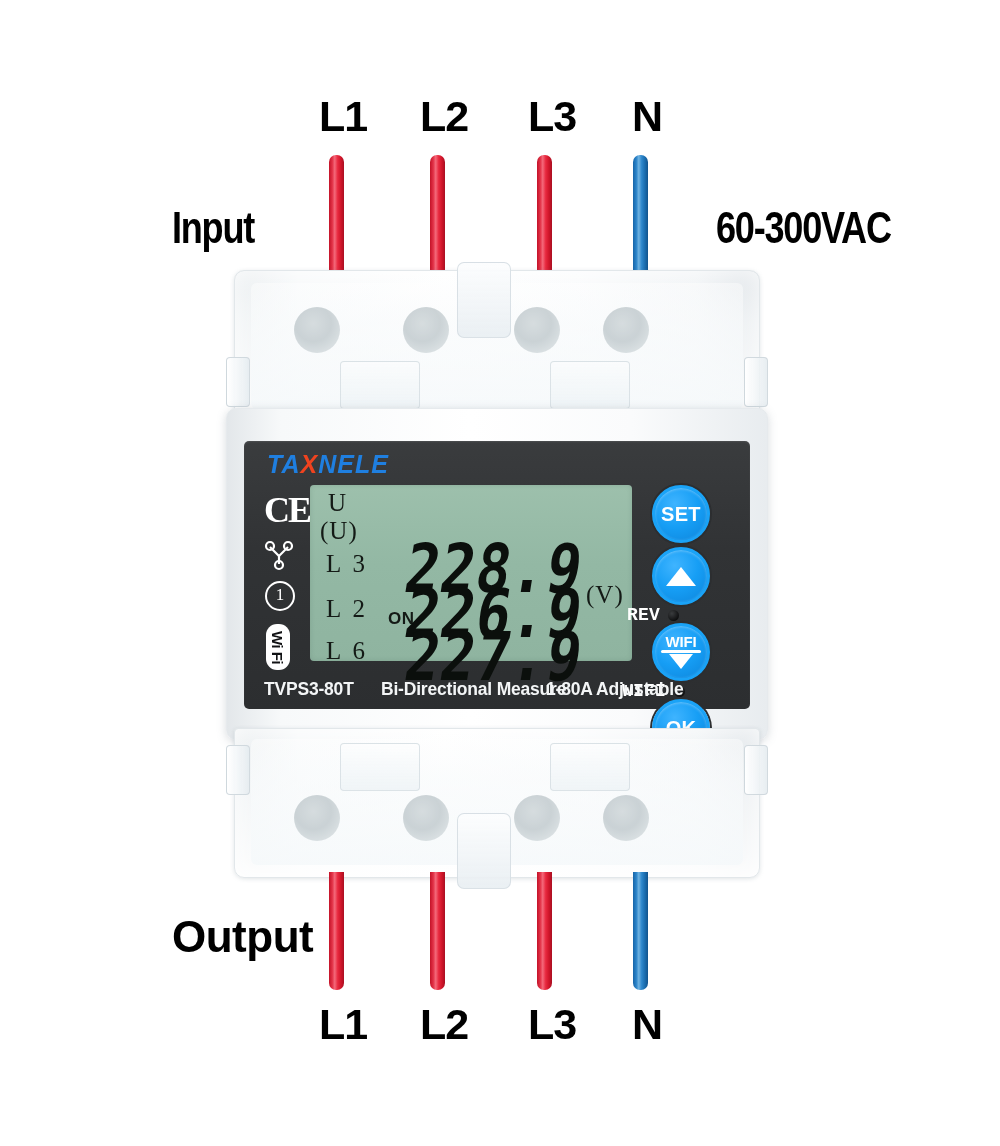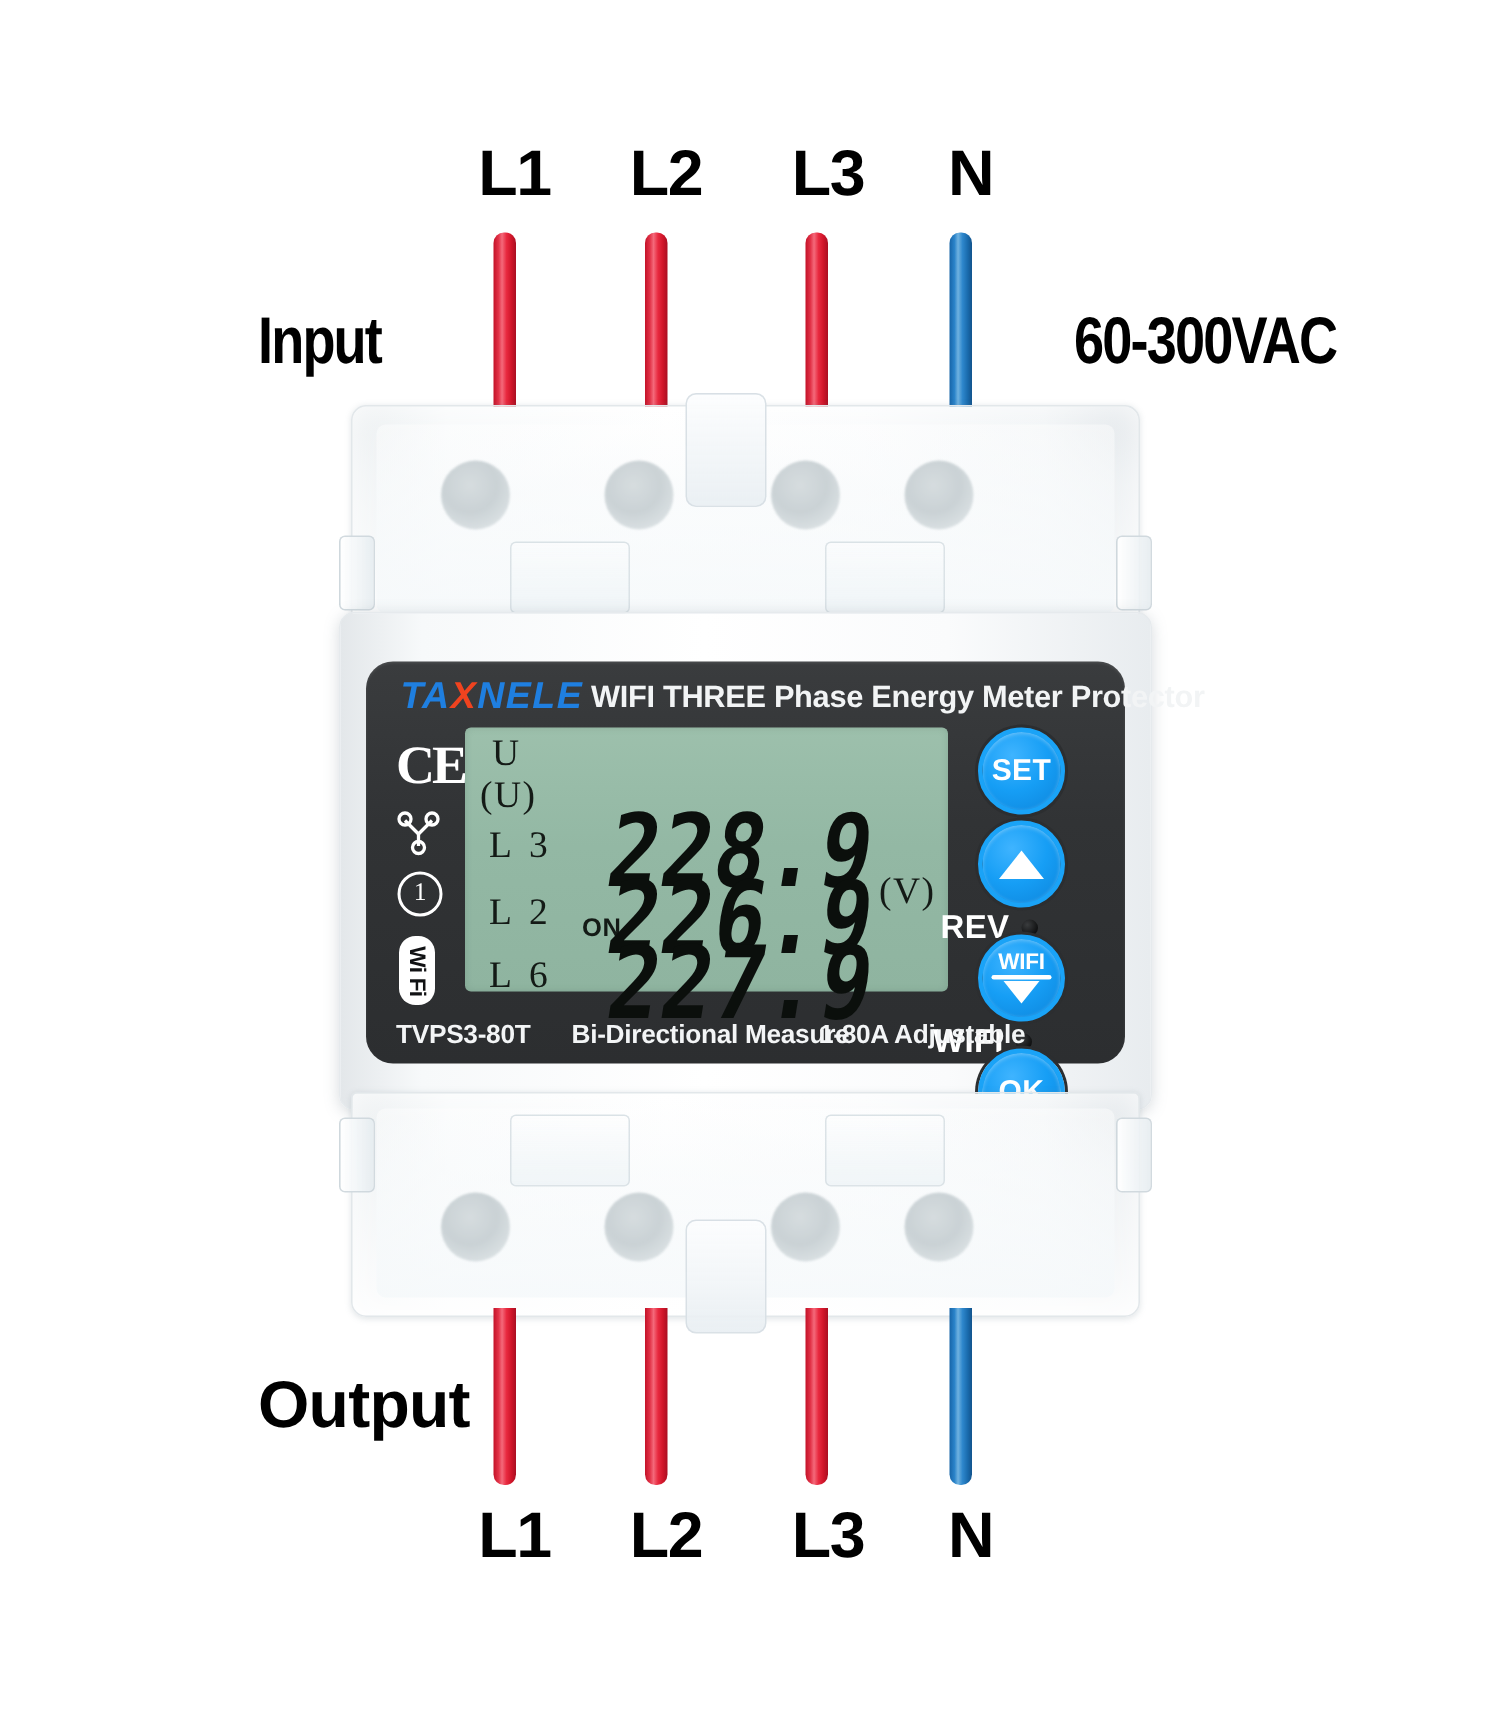--- a/index.html
+++ b/index.html
@@ -98,21 +98,21 @@
   #device-body {
     background: linear-gradient(to right, #e3e7ea 0%, #f7f9fa 10%, #ffffff 45%, #fafbfc 75%, #e8ecef 100%);
     border-radius: 10px;
     box-shadow: 0 2px 10px rgba(110,125,135,0.28);
     border: 1px solid #e6eaed;
   }
 
   
   #faceplate {
     background: linear-gradient(to bottom, #3a3c3e 0%, #313335 40%, #2c2e30 100%);
-    border-radius: 18px;
+    border-radius: 5px;
     box-shadow: inset 0 1px 2px rgba(255,255,255,0.10);
   }
 
   
   #brand-logo {
     font-family: "Liberation Sans", sans-serif;
     font-weight: bold;
     font-style: italic;
     font-size: 25px;
     letter-spacing: 1px;
@@ -235,23 +235,23 @@
   }
   #btn-wifi .tri-down {
     width: 0; height: 0;
     border-left: 12px solid transparent;
     border-right: 12px solid transparent;
     border-top: 15px solid #ffffff;
   }
 
   .led-row { position: absolute; display: flex; align-items: center; gap: 8px; }
   .led-label {
-    font-family: Liberation Sans, sans-serif;
-    font-weight: bold;
-    font-size: 22px;
+    font-family: Liberation Mono, monospace;
+    font-weight: bold;
+    font-size: 18px;
     color: #ffffff;
     letter-spacing: 0.2px;
   }
   .led-dot {
     width: 11px; height: 11px;
     border-radius: 50%;
     background: radial-gradient(circle at 35% 32%, #3a3c3e 0%, #101112 70%, #000000 100%);
   }
 
   
@@ -295,21 +295,20 @@
   <div class="side-clip" style="right:-9px; top:86px; height:48px;"></div>
 </div>
 
 <div class="abs" id="device-body" style="left:226px; top:408px; width:540px; height:330px;">
 
   <div class="abs" id="faceplate" style="left:17px; top:32px; width:506px; height:268px;">
 
     <div class="abs" id="brand-logo" style="left:23px; top:9px;">
       <span>TA</span><span class="x-accent">X</span><span>NELE</span>
     </div>
-    <div class="abs" id="product-title" style="left:150px; top:12px;">WIFI THREE Phase Energy Meter Protector</div>
 
     <div class="rail-icon" id="ce-mark" style="left:20px; top:51px;">CE</div>
 
     <div class="rail-icon" style="left:18px; top:97px;">
       <svg width="34" height="34" viewBox="0 0 34 34" aria-hidden="true">
         <line x1="8" y1="9" x2="17" y2="18" stroke="#ffffff" stroke-width="2.2"></line>
         <line x1="26" y1="9" x2="17" y2="18" stroke="#ffffff" stroke-width="2.2"></line>
         <line x1="17" y1="18" x2="17" y2="26" stroke="#ffffff" stroke-width="2.2"></line>
         <circle cx="8" cy="8" r="4.0" fill="none" stroke="#ffffff" stroke-width="2.2"></circle>
         <circle cx="26" cy="8" r="4.0" fill="none" stroke="#ffffff" stroke-width="2.2"></circle>

